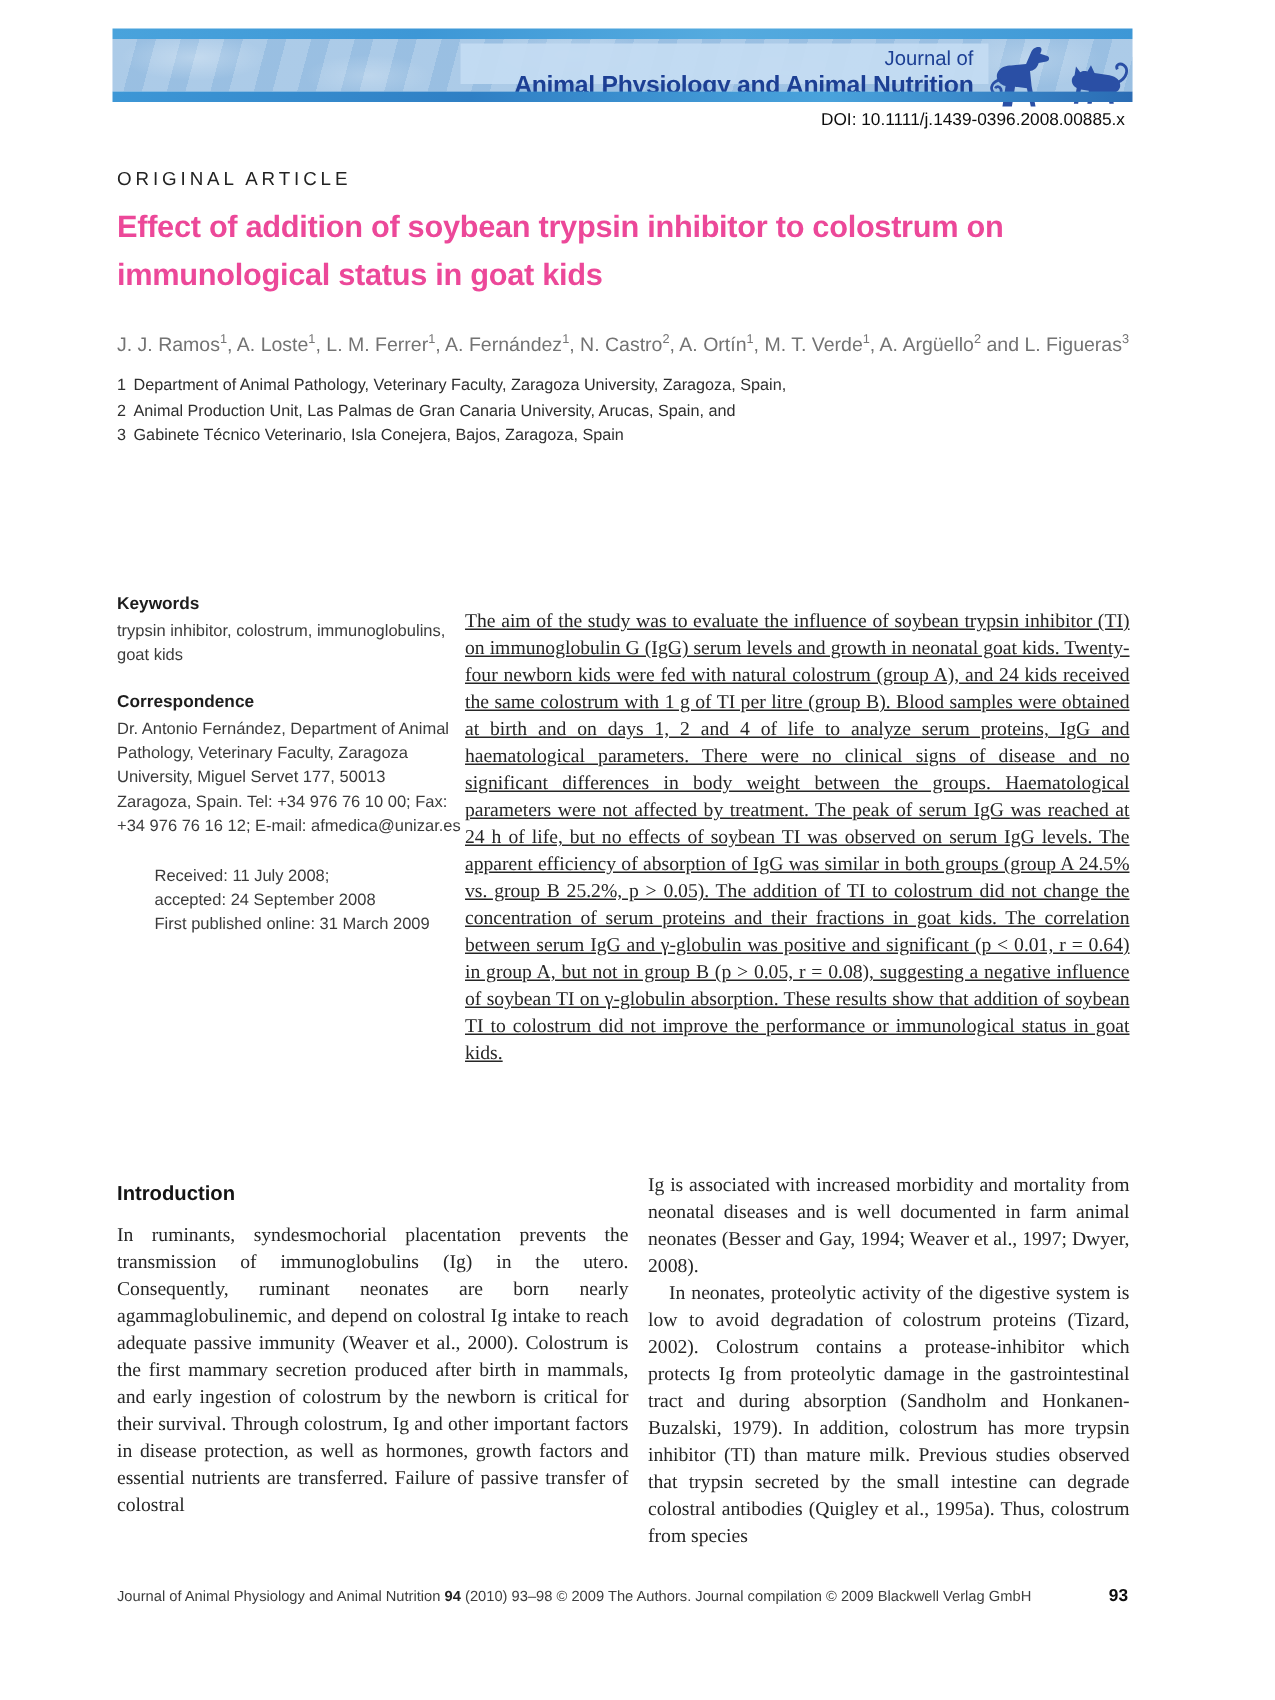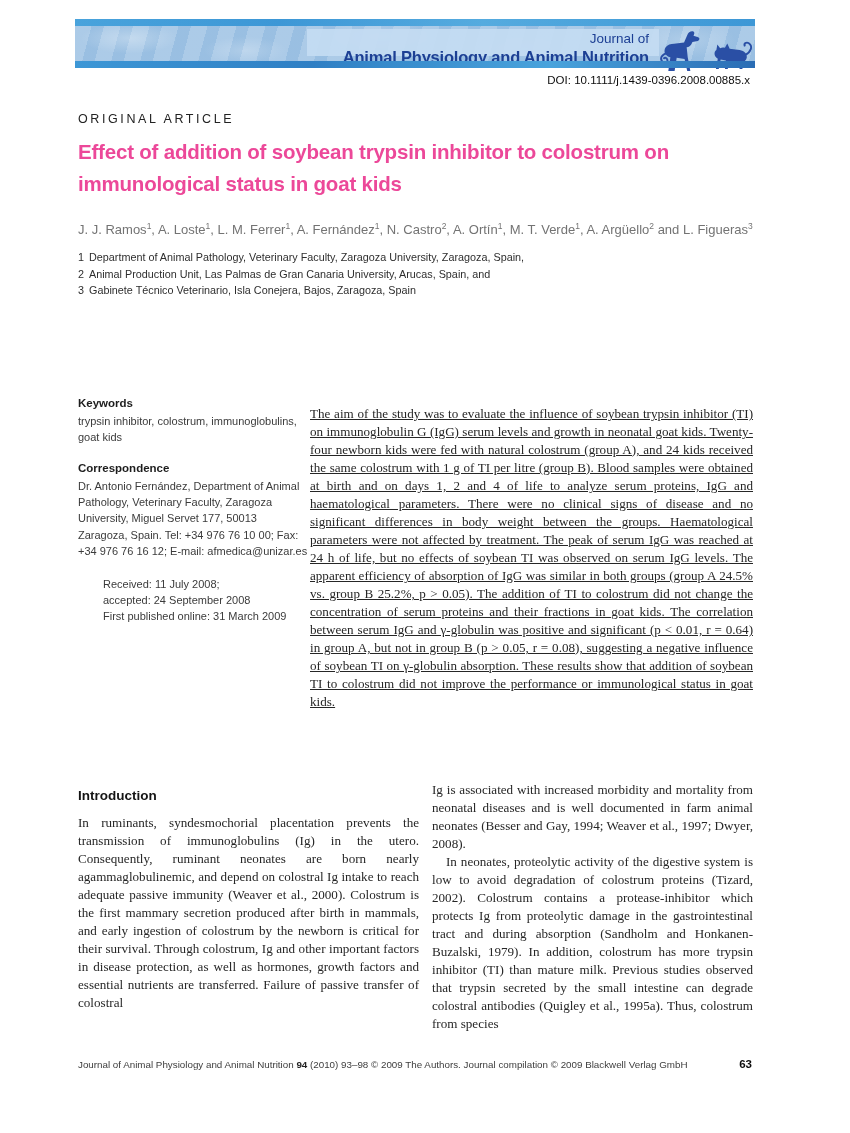--- a/index.html
+++ b/index.html
@@ -142,16 +142,16 @@
     <p class="body-text">In ruminants, syndesmochorial placentation prevents the transmission of immunoglobulins (Ig) in the utero. Consequently, ruminant neonates are born nearly agammaglobulinemic, and depend on colostral Ig intake to reach adequate passive immunity (Weaver et al., 2000). Colostrum is the first mammary secretion produced after birth in mammals, and early ingestion of colostrum by the newborn is critical for their survival. Through colostrum, Ig and other important factors in disease protection, as well as hormones, growth factors and essential nutrients are transferred. Failure of passive transfer of colostral</p>
   </section>
 
   <section class="intro-right">
     <p class="body-text">Ig is associated with increased morbidity and mortality from neonatal diseases and is well documented in farm animal neonates (Besser and Gay, 1994; Weaver et al., 1997; Dwyer, 2008).</p>
     <p class="body-text indent">In neonates, proteolytic activity of the digestive system is low to avoid degradation of colostrum proteins (Tizard, 2002). Colostrum contains a protease-inhibitor which protects Ig from proteolytic damage in the gastrointestinal tract and during absorption (Sandholm and Honkanen-Buzalski, 1979). In addition, colostrum has more trypsin inhibitor (TI) than mature milk. Previous studies observed that trypsin secreted by the small intestine can degrade colostral antibodies (Quigley et al., 1995a). Thus, colostrum from species</p>
   </section>
 
   <footer class="footer">
     <div class="footer-left"><span>Journal of Animal Physiology and Animal Nutrition </span><b>94</b><span> (2010) 93–98 © 2009 The Authors. Journal compilation © 2009 Blackwell Verlag GmbH</span></div>
-    <div class="footer-page">63</div>
+    <div class="footer-page">93</div>
   </footer>
 
 </div>
 
 </body></html>

